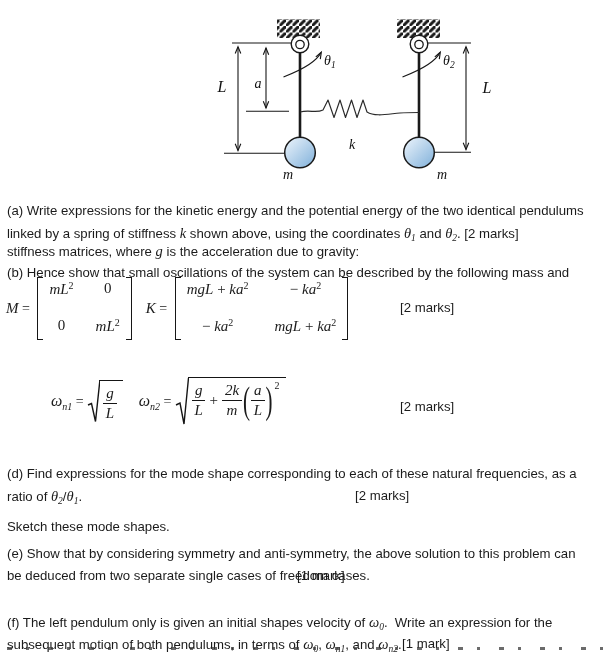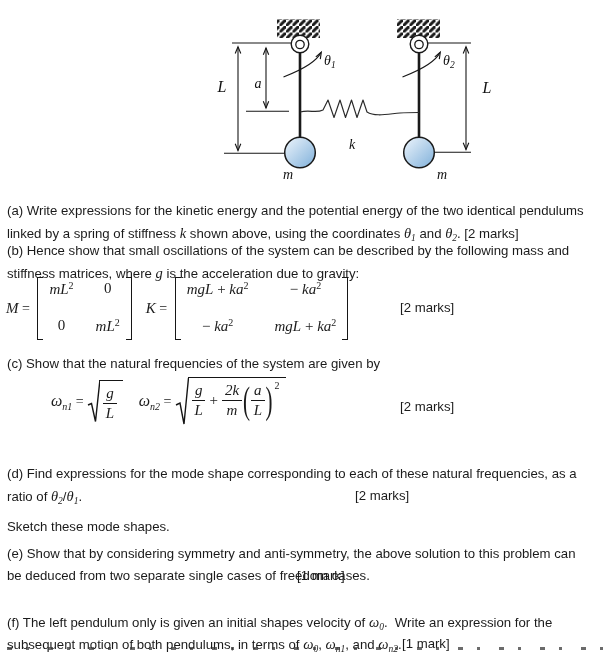--- a/index.html
+++ b/index.html
@@ -140,22 +140,22 @@
     <text class="dlab-sm" x="324" y="65"><tspan>θ</tspan><tspan class="dsub" dy="3">1</tspan></text>
     <text class="dlab-sm" x="443" y="65"><tspan>θ</tspan><tspan class="dsub" dy="3">2</tspan></text>
   </svg>
 
   <div class="para p-a">
     <div class="line"><span>(a) Write expressions for the kinetic energy and the potential energy of the two identical pendulums</span></div>
     <div class="line"><span>linked by a spring of stiffness </span><span class="m">k</span><span> shown above, using the coordinates </span><span class="m">θ</span><span class="sub">1</span><span> and </span><span class="m">θ</span><span class="sub">2</span><span>. [2 marks]</span></div>
   </div>
 
   <div class="para p-b">
+    <div class="line"><span>stiffness matrices, where </span><span class="m">g</span><span> is the acceleration due to gravity:</span></div>
     <div class="line"><span>(b) Hence show that small oscillations of the system can be described by the following mass and</span></div>
-    <div class="line"><span>stiffness matrices, where </span><span class="m">g</span><span> is the acceleration due to gravity:</span></div>
   </div>
 
   <div class="eq-b">
     <span class="mlhs mcell"><span class="m">M</span><span> = </span></span>
     <span class="matrix">
       <span class="brkt-l"></span>
       <span class="mgrid g1">
         <span class="mcell"><span class="m">mL</span><span class="sup">2</span></span>
         <span class="mcell"><span>0</span></span>
         <span class="mcell"><span>0</span></span>
@@ -172,23 +172,20 @@
           <span class="mcell"><span>− </span><span class="m">ka</span><span class="sup">2</span></span>
           <span class="mcell"><span>− </span><span class="m">ka</span><span class="sup">2</span></span>
           <span class="mcell"><span class="m">mgL</span><span> + </span><span class="m">ka</span><span class="sup">2</span></span>
         </span>
         <span class="brkt-r"></span>
       </span>
     </span>
   </div>
   <span class="marks-b">[2 marks]</span>
 
-  <div class="para p-c">
-    <div class="line"><span>(c) Show that the natural frequencies of the system are given by</span></div>
-  </div>
 
   <div class="eq-c">
     <span class="mcell"><span class="m">ω</span><span class="sub">n1</span><span> = </span></span>
     <span class="sqrt">
       <svg class="rad-svg" width="13" height="44" viewBox="0 0 13 44">
         <path d="M1,25 L4.5,23.5 L8.5,41.5 L12.8,1" fill="none" stroke="#151515" stroke-width="1.4"></path>
       </svg>
       <span class="radbody">
         <span class="frac">
           <span class="num mI">g</span>

